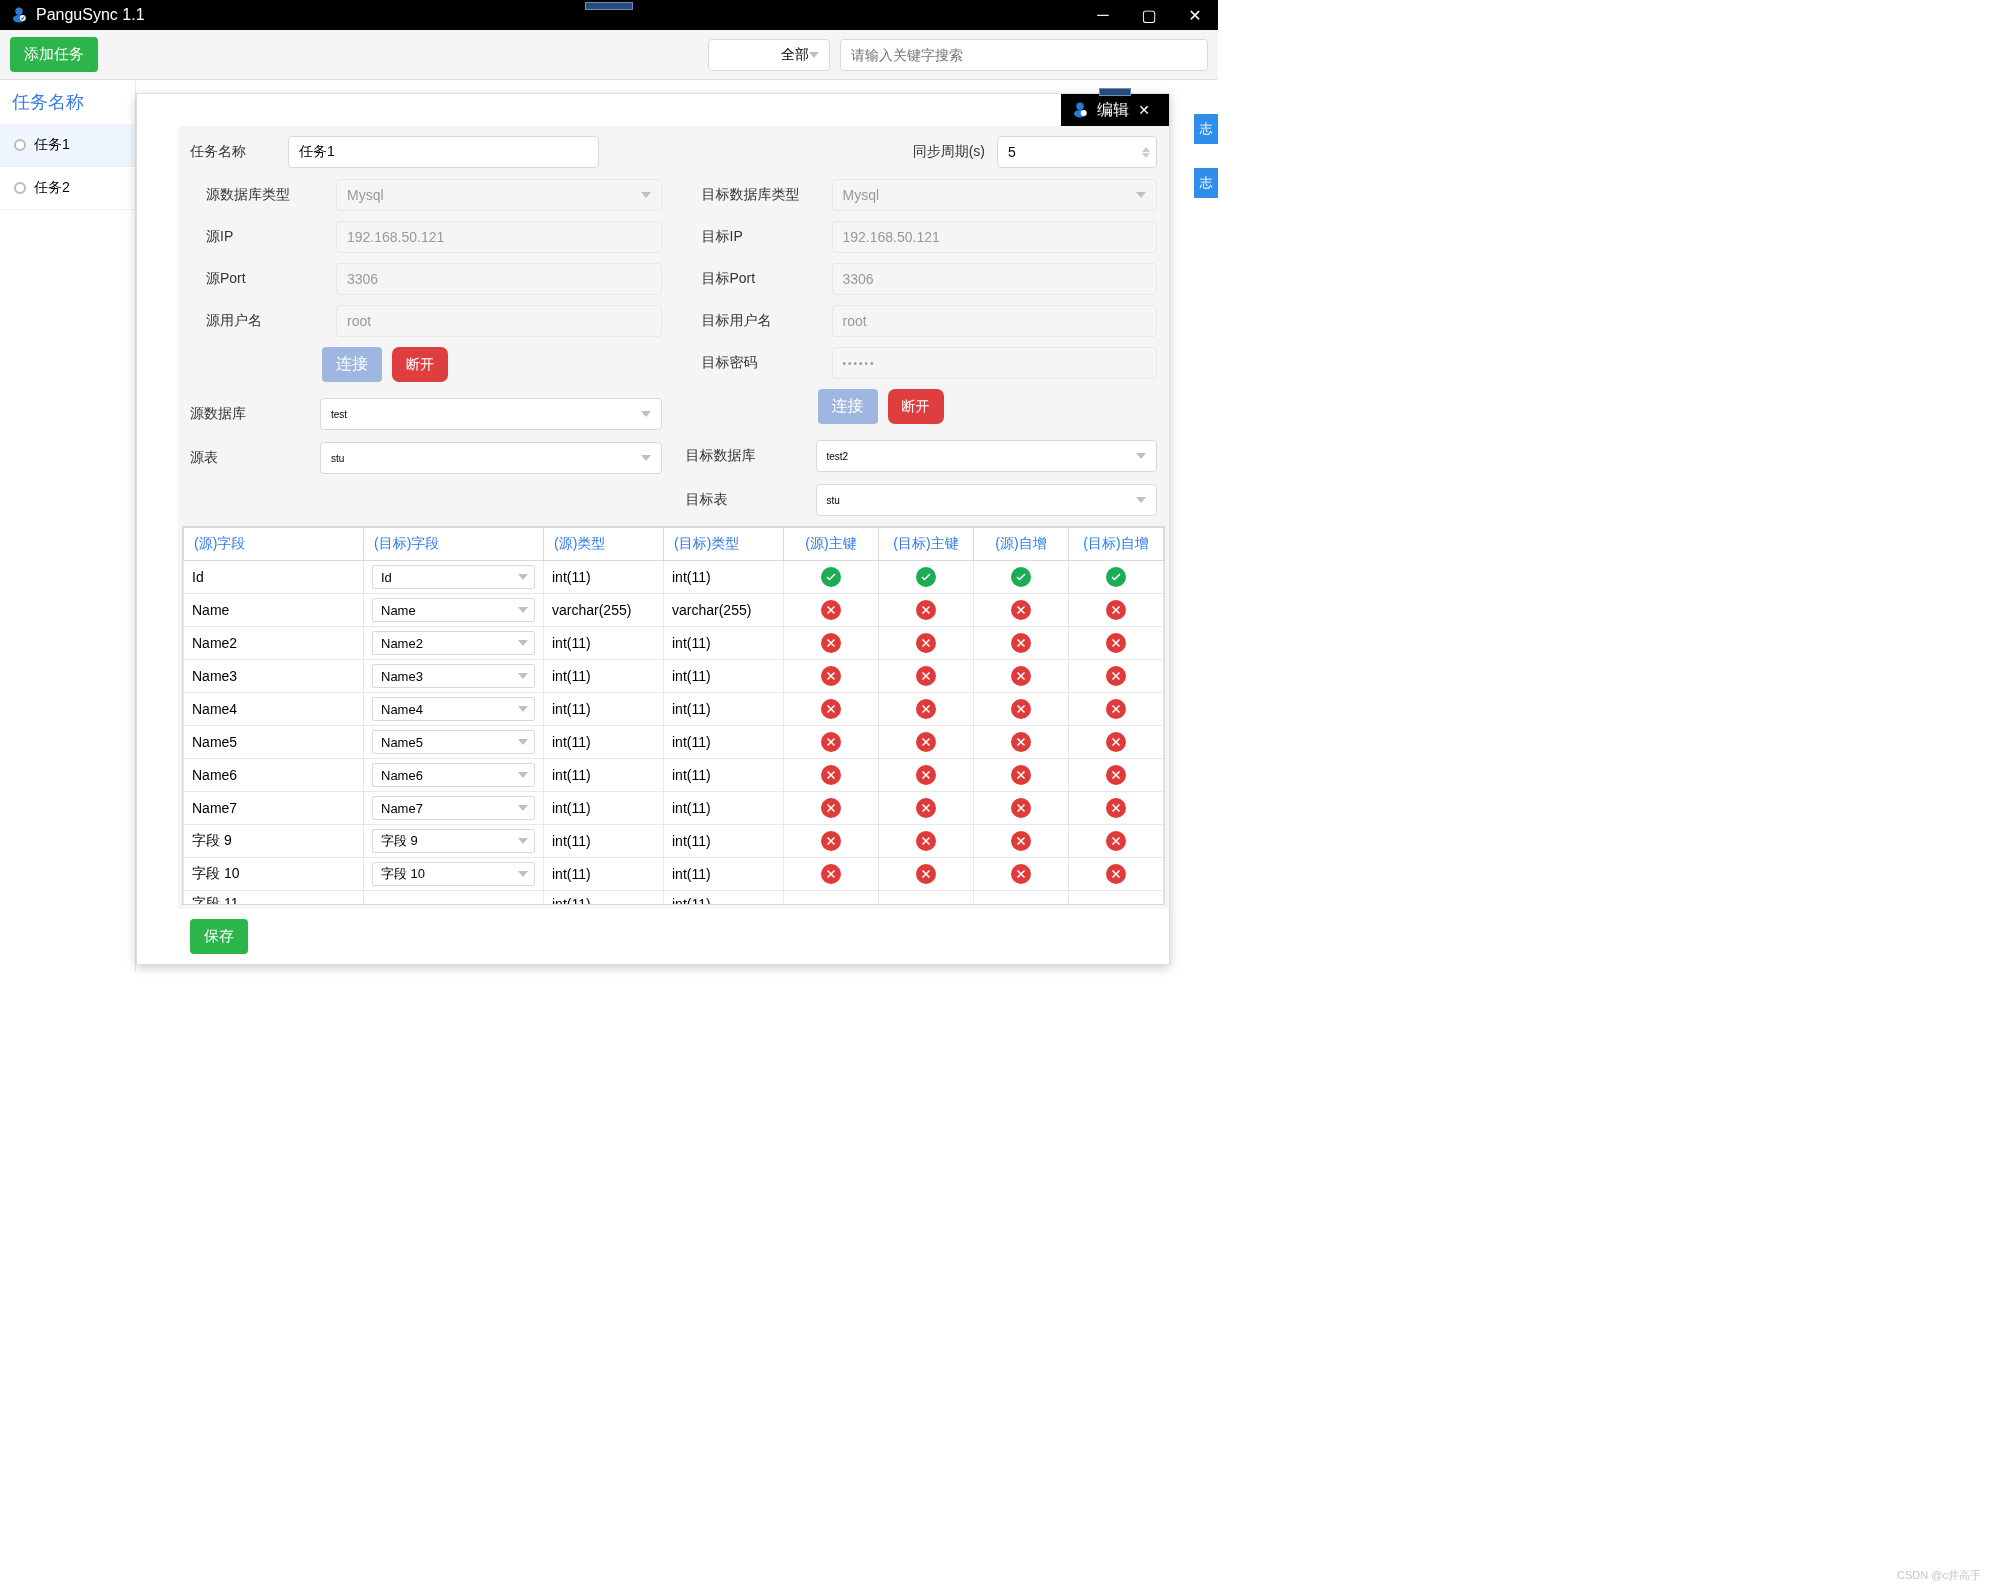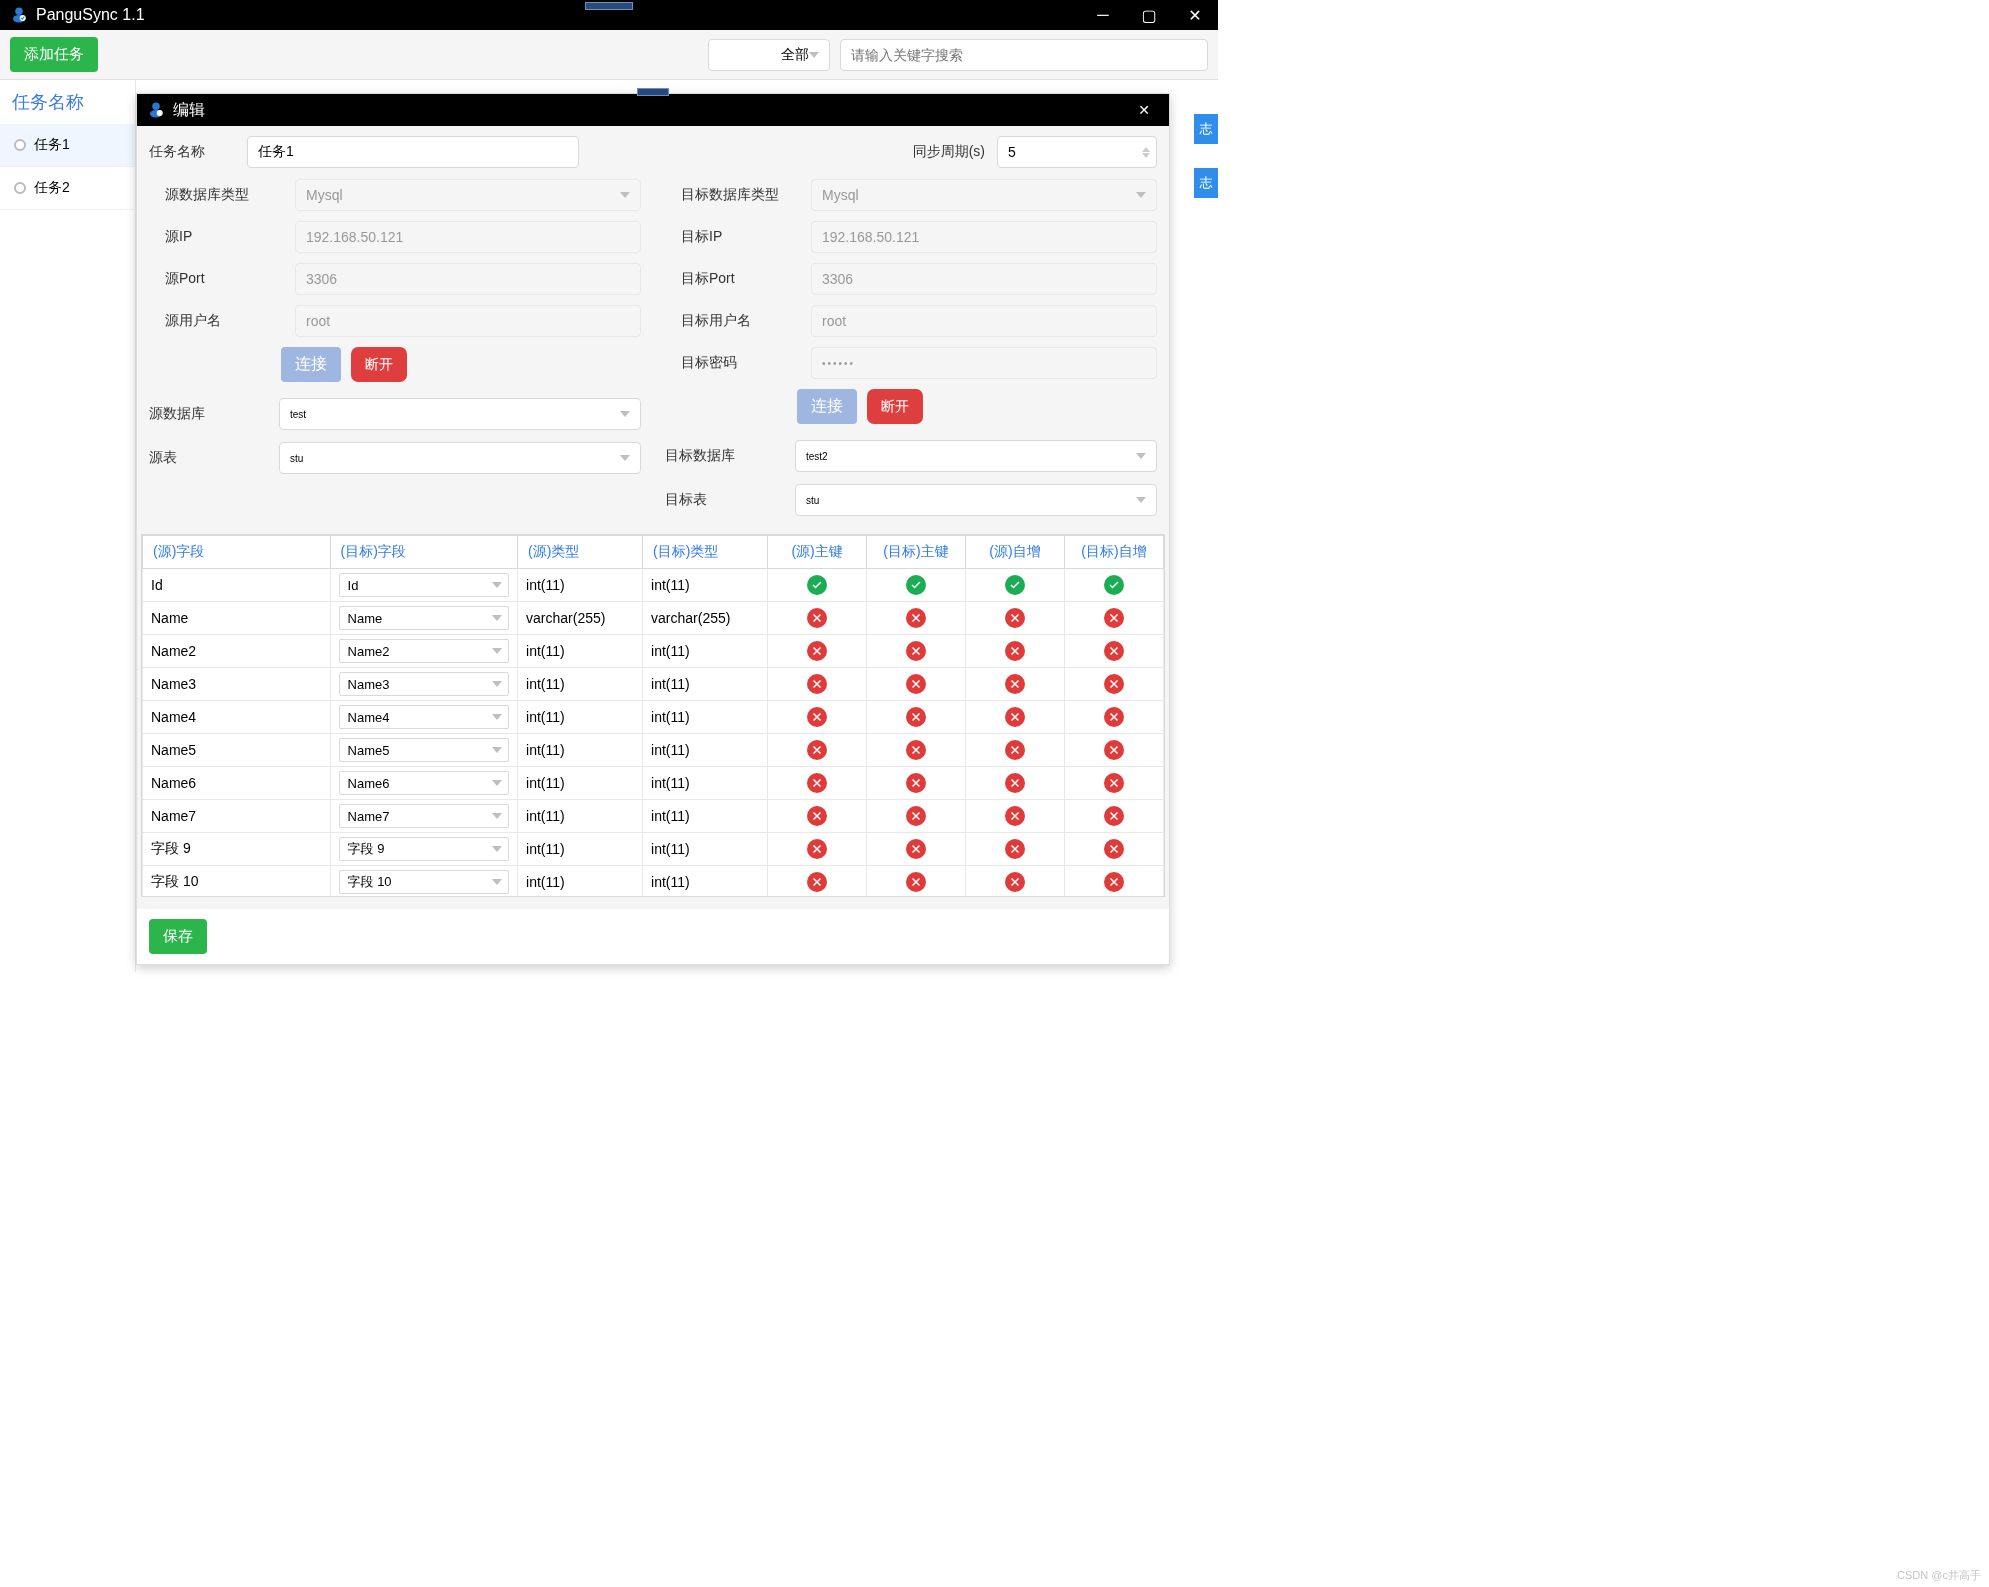--- a/index.html
+++ b/index.html
@@ -26,21 +26,21 @@
   .sidebar { width: 136px; border-right: 1px solid #e8e8e8; background: #fff; }
   .sidebar-header { color: #3b7be8; font-size: 18px; padding: 10px 12px; font-weight: 500;}
   .task-item { padding: 12px 14px; border-bottom: 1px solid #f0f0f0; display: flex; align-items: center; gap: 8px; font-size: 14px; cursor: pointer; }
   .task-item.active { background: #f0f6ff; }
   .task-dot { width: 12px; height: 12px; border-radius: 50%; border: 2px solid #bbb; background: #fff; flex: none;}
   .content { flex: 1; position: relative; background: #fff; }
   
   .log-btn { position: absolute; right: 0; width: 24px; height: 30px; background: #2f8eea; color: #fff; font-size: 13px; display: flex; align-items: center; justify-content: center; }
   
   
-  .dialog-wrap { position: absolute; left: 136px; top: 93px; width: 1034px; height: 872px; background: #fff; border: 1px solid #ddd; box-shadow: 0 3px 10px rgba(0,0,0,0.2); display: flex; flex-direction: column;}
+  .dialog-wrap { position: absolute; left: 136px; top: 93px; width: 1034px; height: 872px; background: #fff; border: 1px solid #ddd; box-shadow: 0 3px 10px rgba(0,0,0,0.2); display: flex; flex-direction: column; align-items: flex-end;}
   .dialog-titlebar { height: 32px; background: #000; color: #fff; display: flex; align-items: center; padding: 0 10px; position: relative; }
   .dialog-titlebar .logo { width: 18px; height: 18px; margin-right: 8px;}
   .dialog-titlebar .close { margin-left: auto; cursor: pointer; width: 30px; text-align: center; font-size: 14px;}
   .dialog-titlebar .grip { position: absolute; left: 50%; transform: translateX(-50%); top: -6px; width: 32px; height: 8px; border: 1px solid #6b8ec7; background: #2a4a7a; }
   
   .dialog-body { flex: 1; overflow: hidden; display: flex; flex-direction: column; background: #f5f5f5; }
   
   .form-row-top { display: flex; align-items: center; padding: 10px 12px 6px; gap: 12px; }
   .form-label { font-size: 14px; color: #333; width: 86px; flex: none; }
   .form-label-sm { font-size: 14px; color: #333; width: 70px; flex: none; text-align: left; }
@@ -63,21 +63,21 @@
   .btn-blue-light { background: #9fb7e0; color: #fff; padding: 7px 14px; border-radius: 4px; border: none; font-size: 16px; cursor: pointer;}
   .btn-red { background: #df3e3e; color: #fff; padding: 7px 14px; border-radius: 7px; border: none; font-size: 14px; cursor: pointer;}
   
   .select-row { display: flex; align-items: center; padding: 6px 12px; gap: 12px; }
   .select-row .form-label { width: 118px;}
   .select-combo { flex: 1; border: 1px solid #d9d9d9; border-radius: 4px; background: #fff; height: 32px; padding: 0 10px; font-size: 10px; display: flex; align-items: center; position: relative;}
   .select-combo .chevron { position: absolute; right: 10px; }
   
   .section-title { text-align: center; font-size: 14px; color: #555; padding: 2px 0;}
   
-  .table-wrap { flex: 1; overflow: auto; background: #fff; border: 1px solid #d9d9d9; margin: 12px 4px;}
+  .table-wrap { flex: 1; overflow: auto; background: #fff; border: 1px solid #d9d9d9; margin: 4px 4px;}
   table { width: 100%; border-collapse: collapse; font-size: 14px; }
   th { text-align: left; color: #2f7be8; font-weight: 400; padding: 7px 10px; border: 1px solid #d9d9d9; background: #fff; white-space: nowrap;}
   td { padding: 4px 8px; border: 1px solid #e8e8e8; }
   .combo-cell { border: 1px solid #d9d9d9; border-radius: 2px; height: 24px; padding: 0 8px; display: flex; align-items: center; position: relative; background: #fff; font-size: 13px;}
   .combo-cell .chevron { position: absolute; right: 6px; }
   .icon-cell { text-align: center; }
   .circ { width: 20px; height: 20px; border-radius: 50%; display: inline-flex; align-items: center; justify-content: center; color: #fff;}
   .circ.ok { background: #1aad54; }
   .circ.no { background: #e03b3b; }
   .circ svg { width: 12px; height: 12px; }

